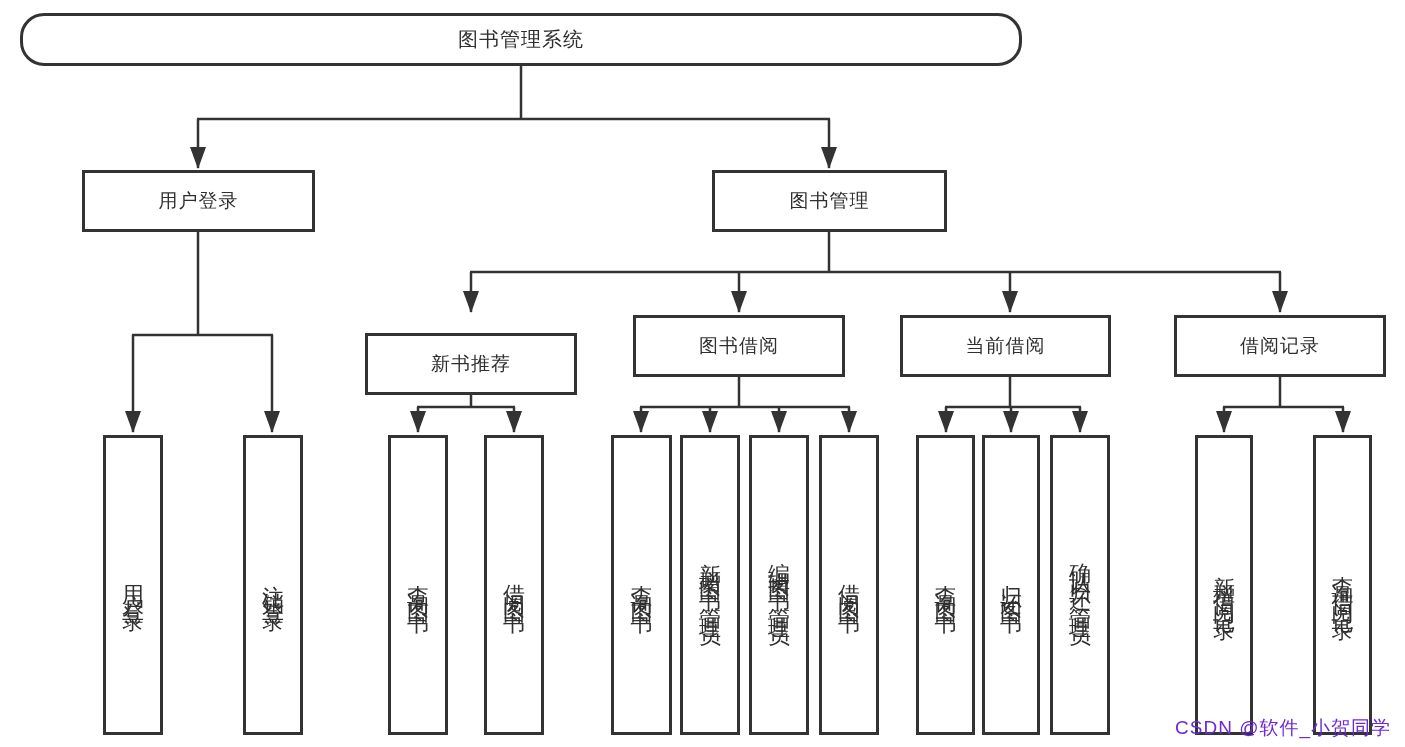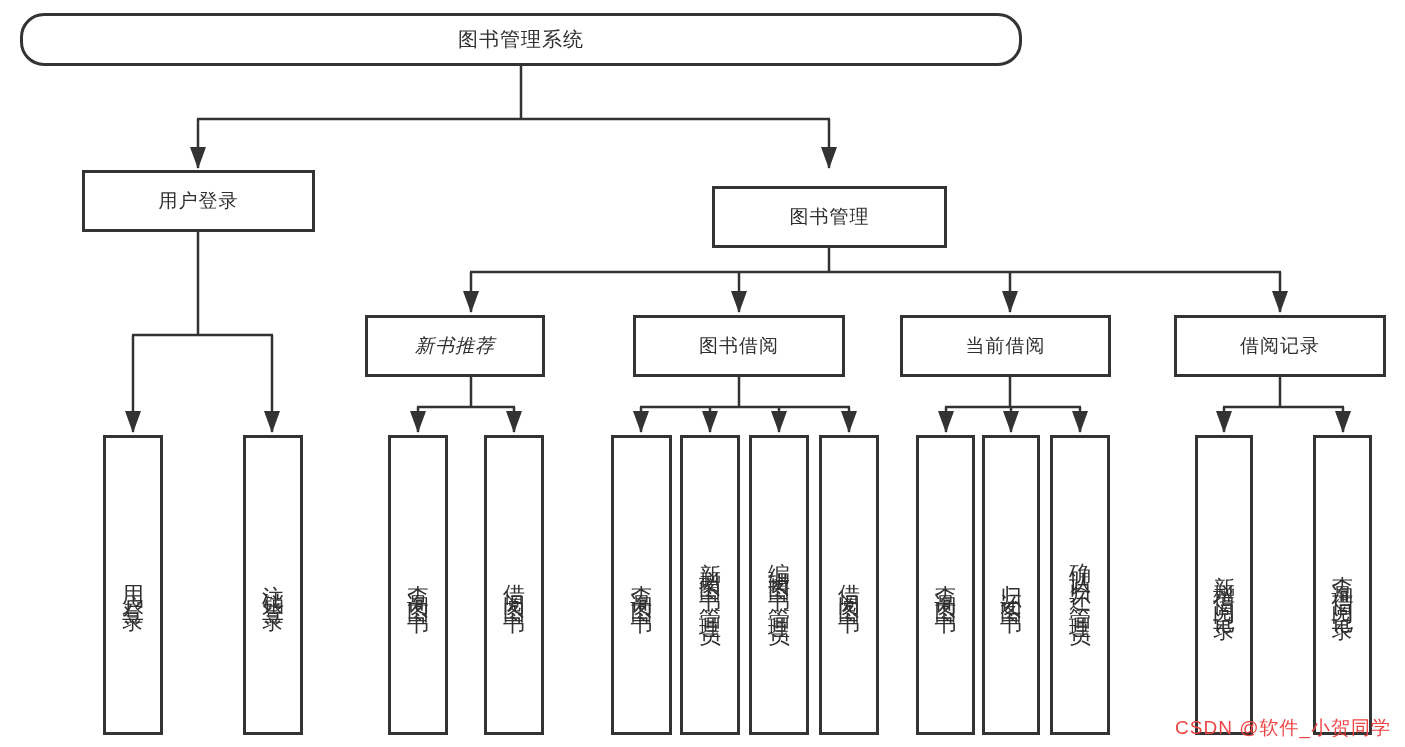--- a/index.html
+++ b/index.html
@@ -36,21 +36,21 @@
     text-orientation: mixed;
     font-size: 22px;
     letter-spacing: 9px;
     line-height: 1;
   }
   .watermark {
     position: absolute;
     right: 14px;
     bottom: 6px;
     font-size: 19px;
-    color: #ef4444;
+    color: #6d28d9;
     letter-spacing: 1px;
     z-index: 3;
   }
 </style>
 </head>
 <body>
 
 <div class="canvas">
 
   <svg class="edges" viewBox="0 0 1405 747" xmlns="http://www.w3.org/2000/svg">
@@ -102,23 +102,23 @@
       <line x1="1080" y1="407" x2="1080" y2="432" marker-end="url(#arrow)"></line>
 
       <line x1="1224" y1="407" x2="1224" y2="432" marker-end="url(#arrow)"></line>
       <line x1="1343" y1="407" x2="1343" y2="432" marker-end="url(#arrow)"></line>
     </g>
   </svg>
 
   <div class="box hlabel root-box" style="left:20px; top:13px; width:1002px; height:53px;">图书管理系统</div>
 
   <div class="box hlabel" style="left:82px; top:170px; width:233px; height:62px;">用户登录</div>
-  <div class="box hlabel" style="left:712px; top:170px; width:235px; height:62px;margin-top:16px;">图书管理</div>
+  <div class="box hlabel" style="left:712px; top:170px; width:235px; height:62px;">图书管理</div>
 
-  <div class="box hlabel" style="left:365px; top:315px; width:180px; height:62px;font-style:italic;">新书推荐</div>
+  <div class="box hlabel" style="left:365px; top:333px; width:212px; height:62px;">新书推荐</div>
   <div class="box hlabel" style="left:633px; top:315px; width:212px; height:62px;text-align:center;">图书借阅</div>
   <div class="box hlabel" style="left:900px; top:315px; width:211px; height:62px;">当前借阅</div>
   <div class="box hlabel" style="left:1174px; top:315px; width:212px; height:62px;">借阅记录</div>
 
   <div class="box leaf" style="left:103px; top:435px; width:60px; height:300px;">
     <span class="vtext">用户登录</span>
   </div>
   <div class="box leaf" style="left:243px; top:435px; width:60px; height:300px;">
     <span class="vtext">注销登录</span>
   </div>

